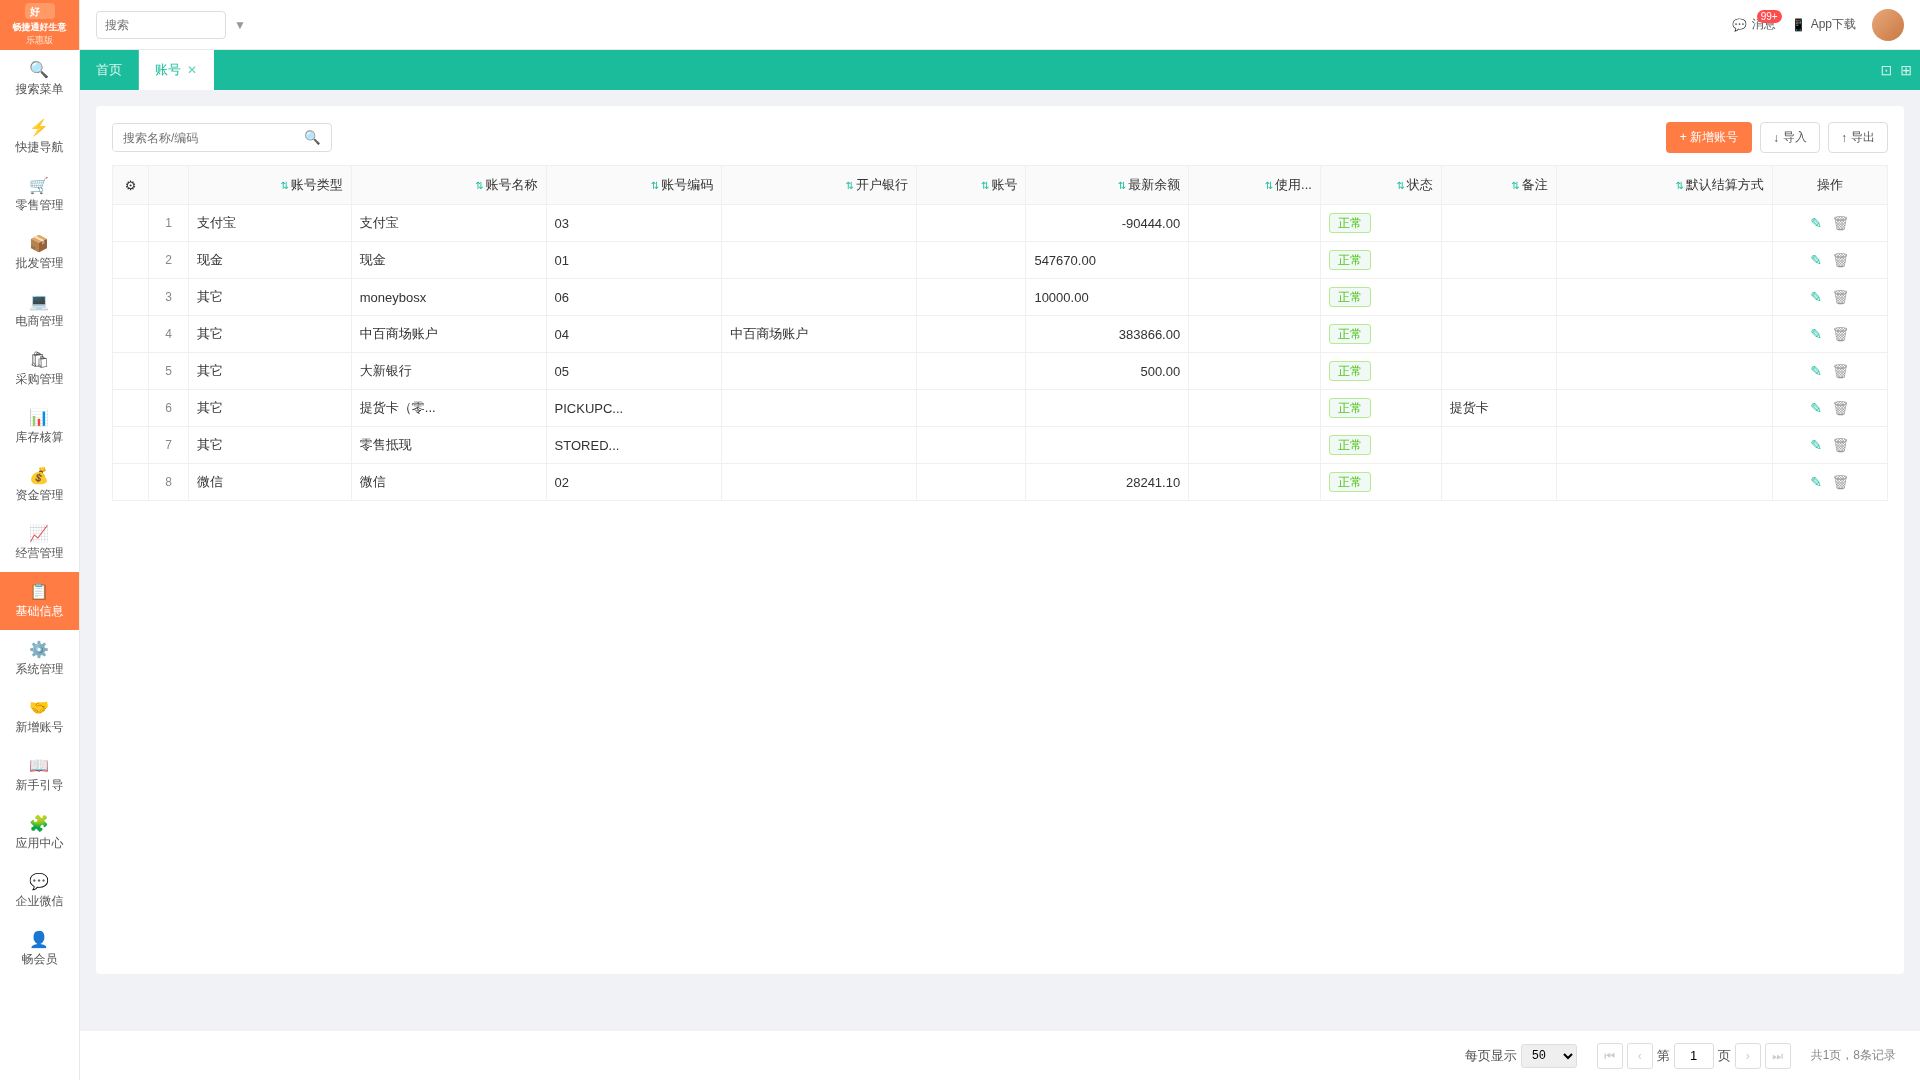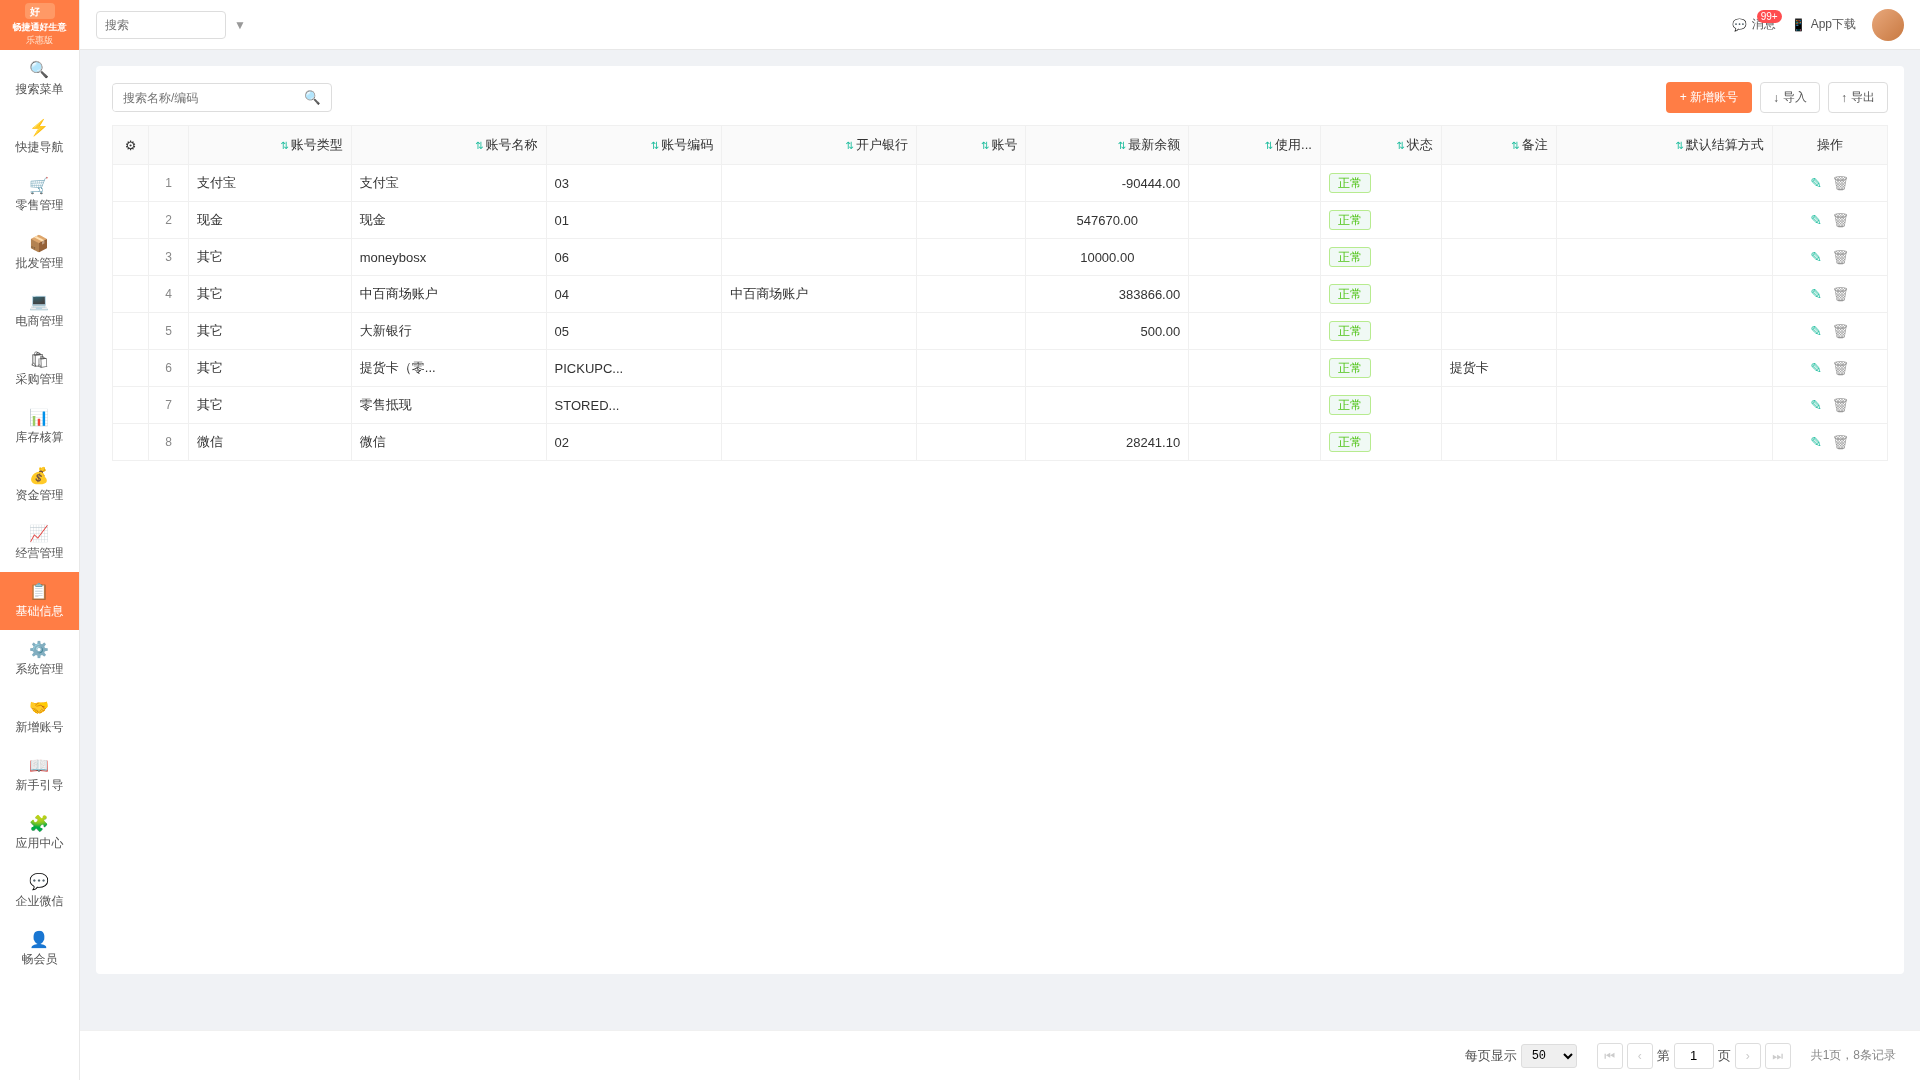--- a/index.html
+++ b/index.html
@@ -461,20 +461,33 @@
         <span class="badge">99+</span>
       </div>
       <div class="app-download">
         <span>📱</span>
         <span>App下载</span>
       </div>
       <div class="avatar"></div>
     </div>
   </div>
 
+  <div class="tab-bar">
+    <div class="tab-item">
+      <span>首页</span>
+    </div>
+    <div class="tab-item active">
+      <span>账号</span>
+      <span class="tab-close">✕</span>
+    </div>
+    <div class="tab-bar-actions">
+      <span class="tab-bar-icon">⊡</span>
+      <span class="tab-bar-icon">⊞</span>
+    </div>
+  </div>
 
   <div class="content">
     <div class="content-card">
 
       <div class="toolbar">
         <div class="search-box">
           <input class="search-input" placeholder="搜索名称/编码" style="">
           <button class="search-btn">
             <span>🔍</span>
           </button>
@@ -533,39 +546,39 @@
       </td>
     </tr>
               <tr>
       <td></td>
       <td class="row-num">2</td>
       <td>现金</td>
       <td>现金</td>
       <td>01</td>
       <td></td>
       <td></td>
-      <td style="text-align:center;">547670.00</td>
+      <td style="text-align:left;">547670.00</td>
       <td></td>
       <td><span class="status-normal">正常</span></td>
       <td></td>
       <td></td>
       <td style="text-align:center;">
         <span class="action-edit" title="编辑">✎</span>
         <span class="action-delete" title="删除">🗑</span>
       </td>
     </tr>
               <tr>
       <td></td>
       <td class="row-num">3</td>
       <td>其它</td>
       <td>moneybosx</td>
       <td>06</td>
       <td></td>
       <td></td>
-      <td style="text-align:center;margin-top:32px;">10000.00</td>
+      <td style="text-align:left;margin-top:32px;">10000.00</td>
       <td></td>
       <td><span class="status-normal">正常</span></td>
       <td></td>
       <td></td>
       <td style="text-align:center;">
         <span class="action-edit" title="编辑">✎</span>
         <span class="action-delete" title="删除">🗑</span>
       </td>
     </tr>
               <tr>

